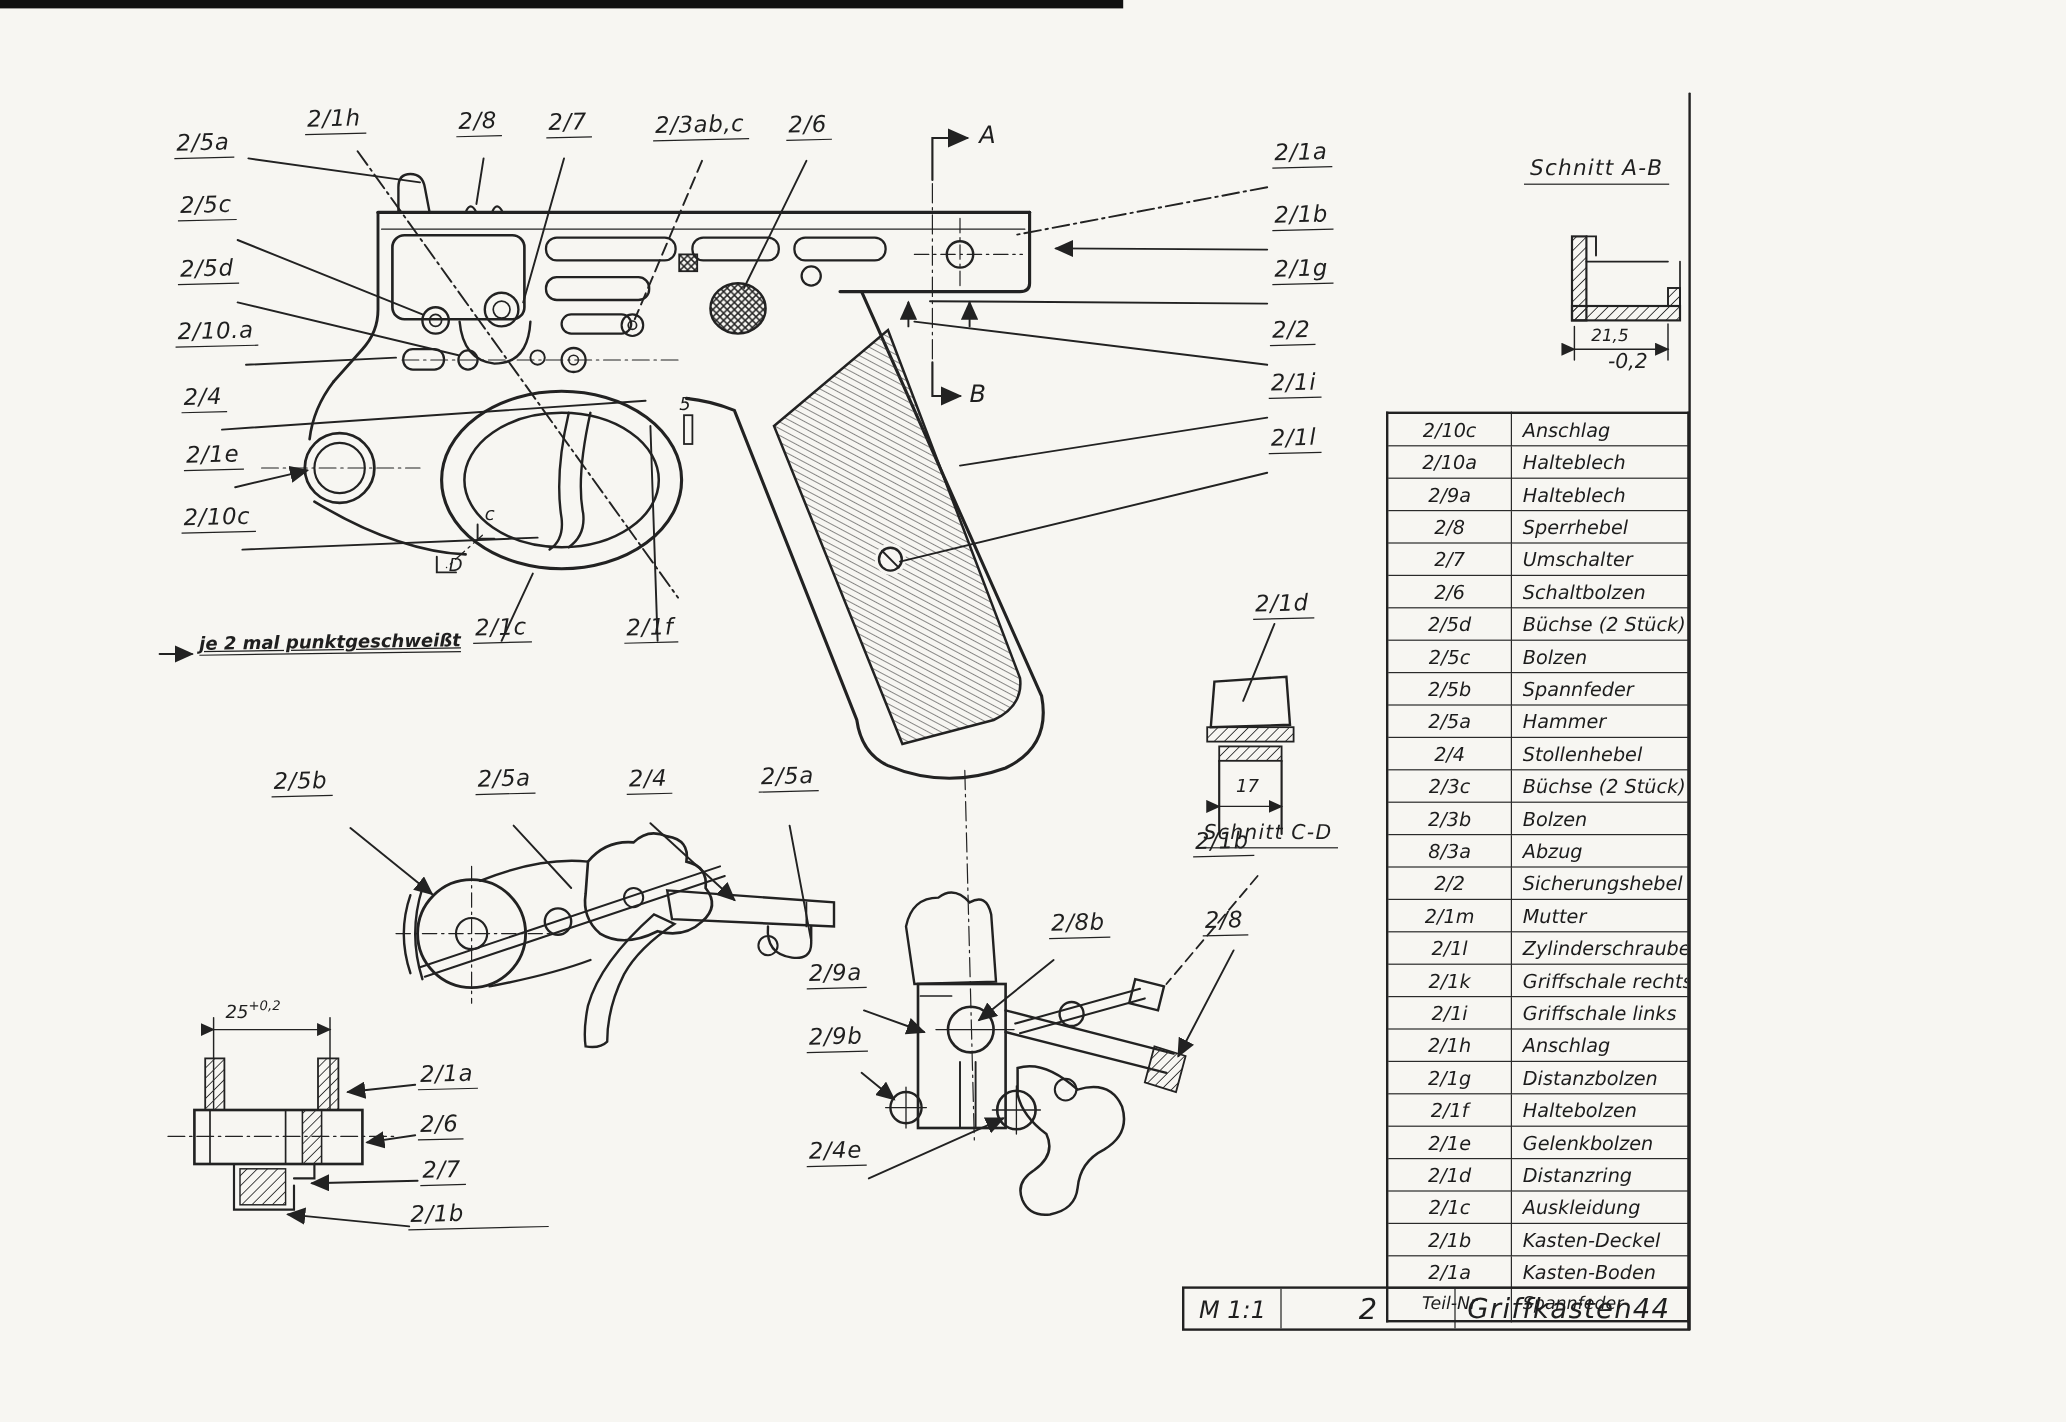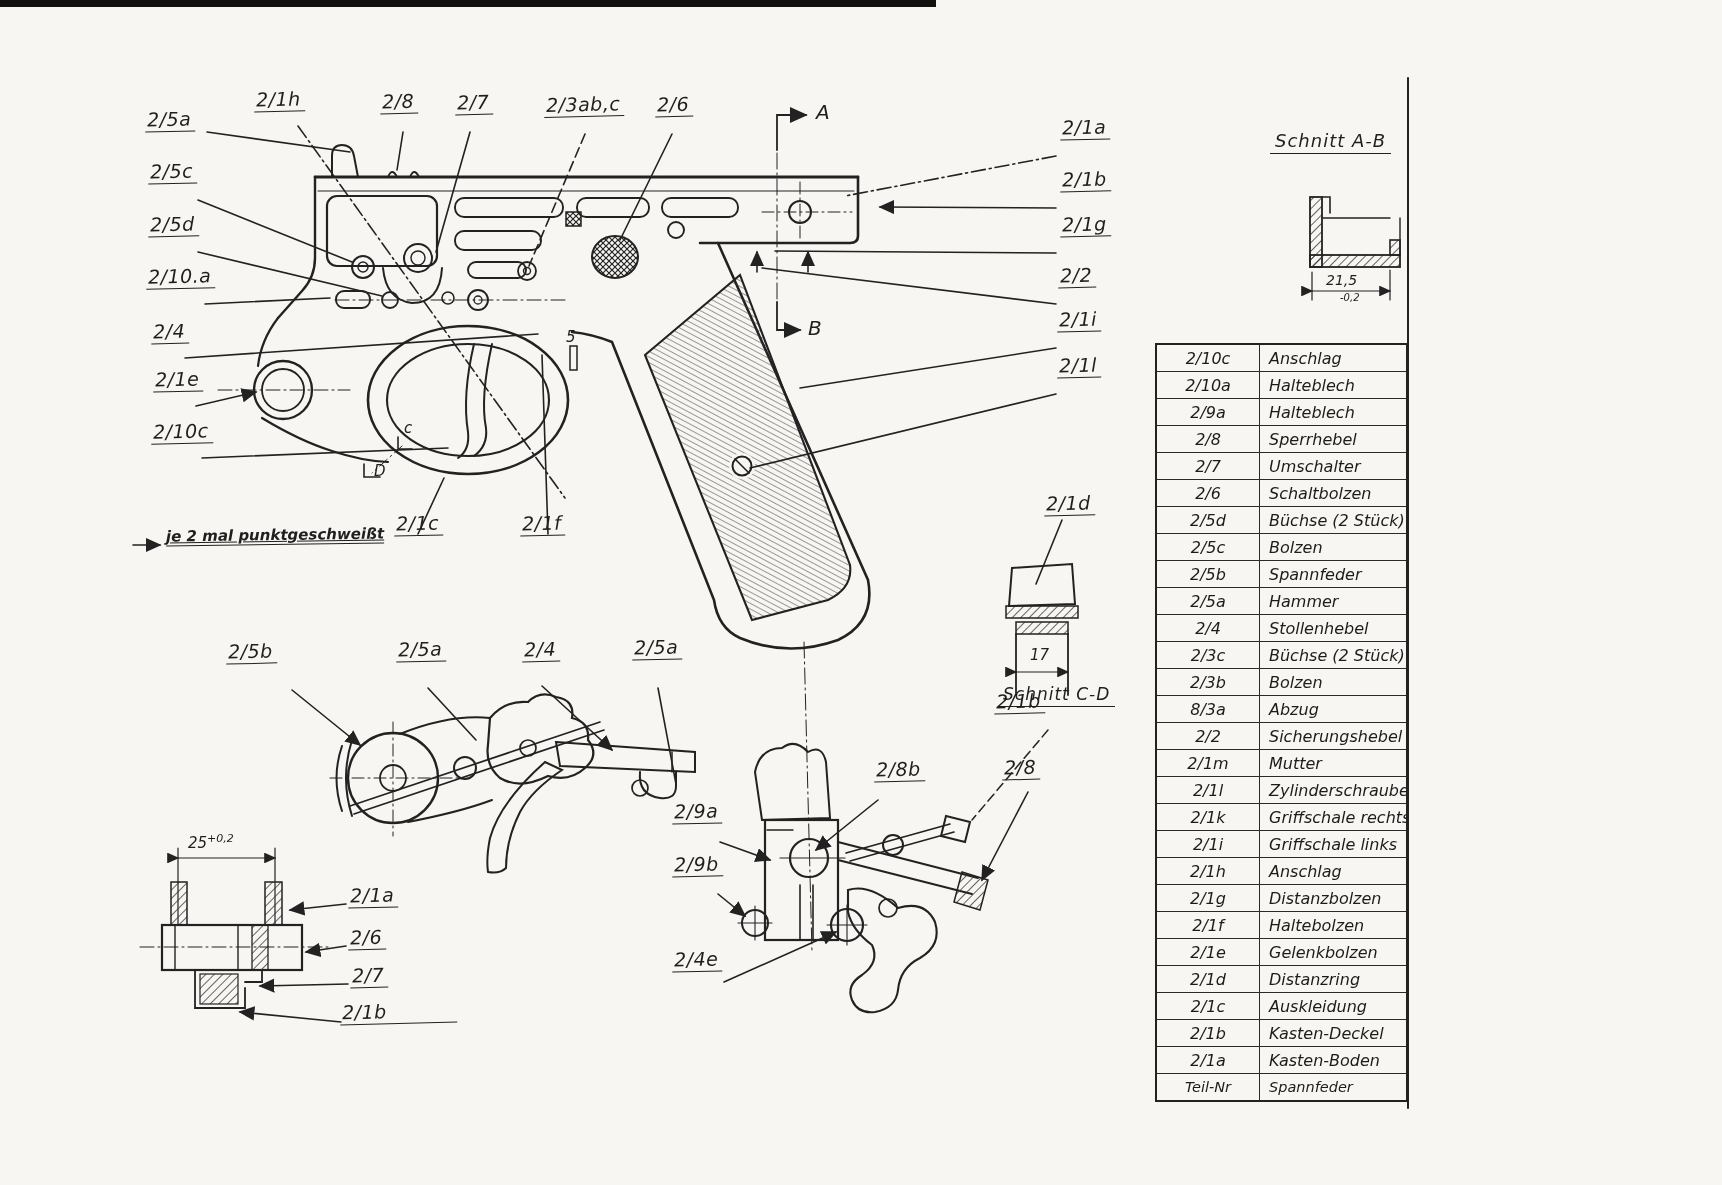--- a/index.html
+++ b/index.html
@@ -285,21 +285,21 @@
   <div class="mk" style="left:816px;top:100px">A</div>
   <div class="mk" style="left:808px;top:316px">B</div>
   <div class="mk sm" style="left:404px;top:419px">c</div>
   <div class="mk sm" style="left:374px;top:462px">D</div>
   <div class="mk sm" style="left:566px;top:328px">5</div>
 
   <div class="note" style="left:166px;top:526px">je 2 mal punktgeschweißt</div>
 
   <div class="schnitt" style="left:1270px;top:130px">Schnitt A-B</div>
   <div class="dim" style="left:1326px;top:272px;font-size:14px">21,5</div>
-  <div class="dim" style="left:1340px;top:292px;font-size:10px">-0,2</div>
+  <div class="dim" style="left:1340px;top:292px;font-size:17px">-0,2</div>
 
   <div class="lbl" style="left:1044px;top:492px">2/1d</div>
   <div class="dim" style="left:1030px;top:646px">17</div>
   <div class="schnitt" style="left:998px;top:684px;font-size:17px">Schnitt C-D</div>
 
   <div class="lbl" style="left:226px;top:640px">2/5b</div>
   <div class="lbl" style="left:396px;top:638px">2/5a</div>
   <div class="lbl" style="left:522px;top:638px">2/4</div>
   <div class="lbl" style="left:632px;top:636px">2/5a</div>
 
@@ -430,14 +430,22 @@
         </tr>
       </tbody>
     <tbody>
       <tr class="footer">
         <td class="nr">Teil-Nr</td>
         <td class="nm">Spannfeder</td>
       </tr>
     </tbody>
   </table>
 
+  <div id="title-block">
+    <div class="cell c1">M 1:1</div>
+    <div class="cell c2">2</div>
+    <div class="cell c3">
+      <span>Griffkasten</span>
+      <span>44</span>
+    </div>
+  </div>
 
 </div>
 
 </body></html>

